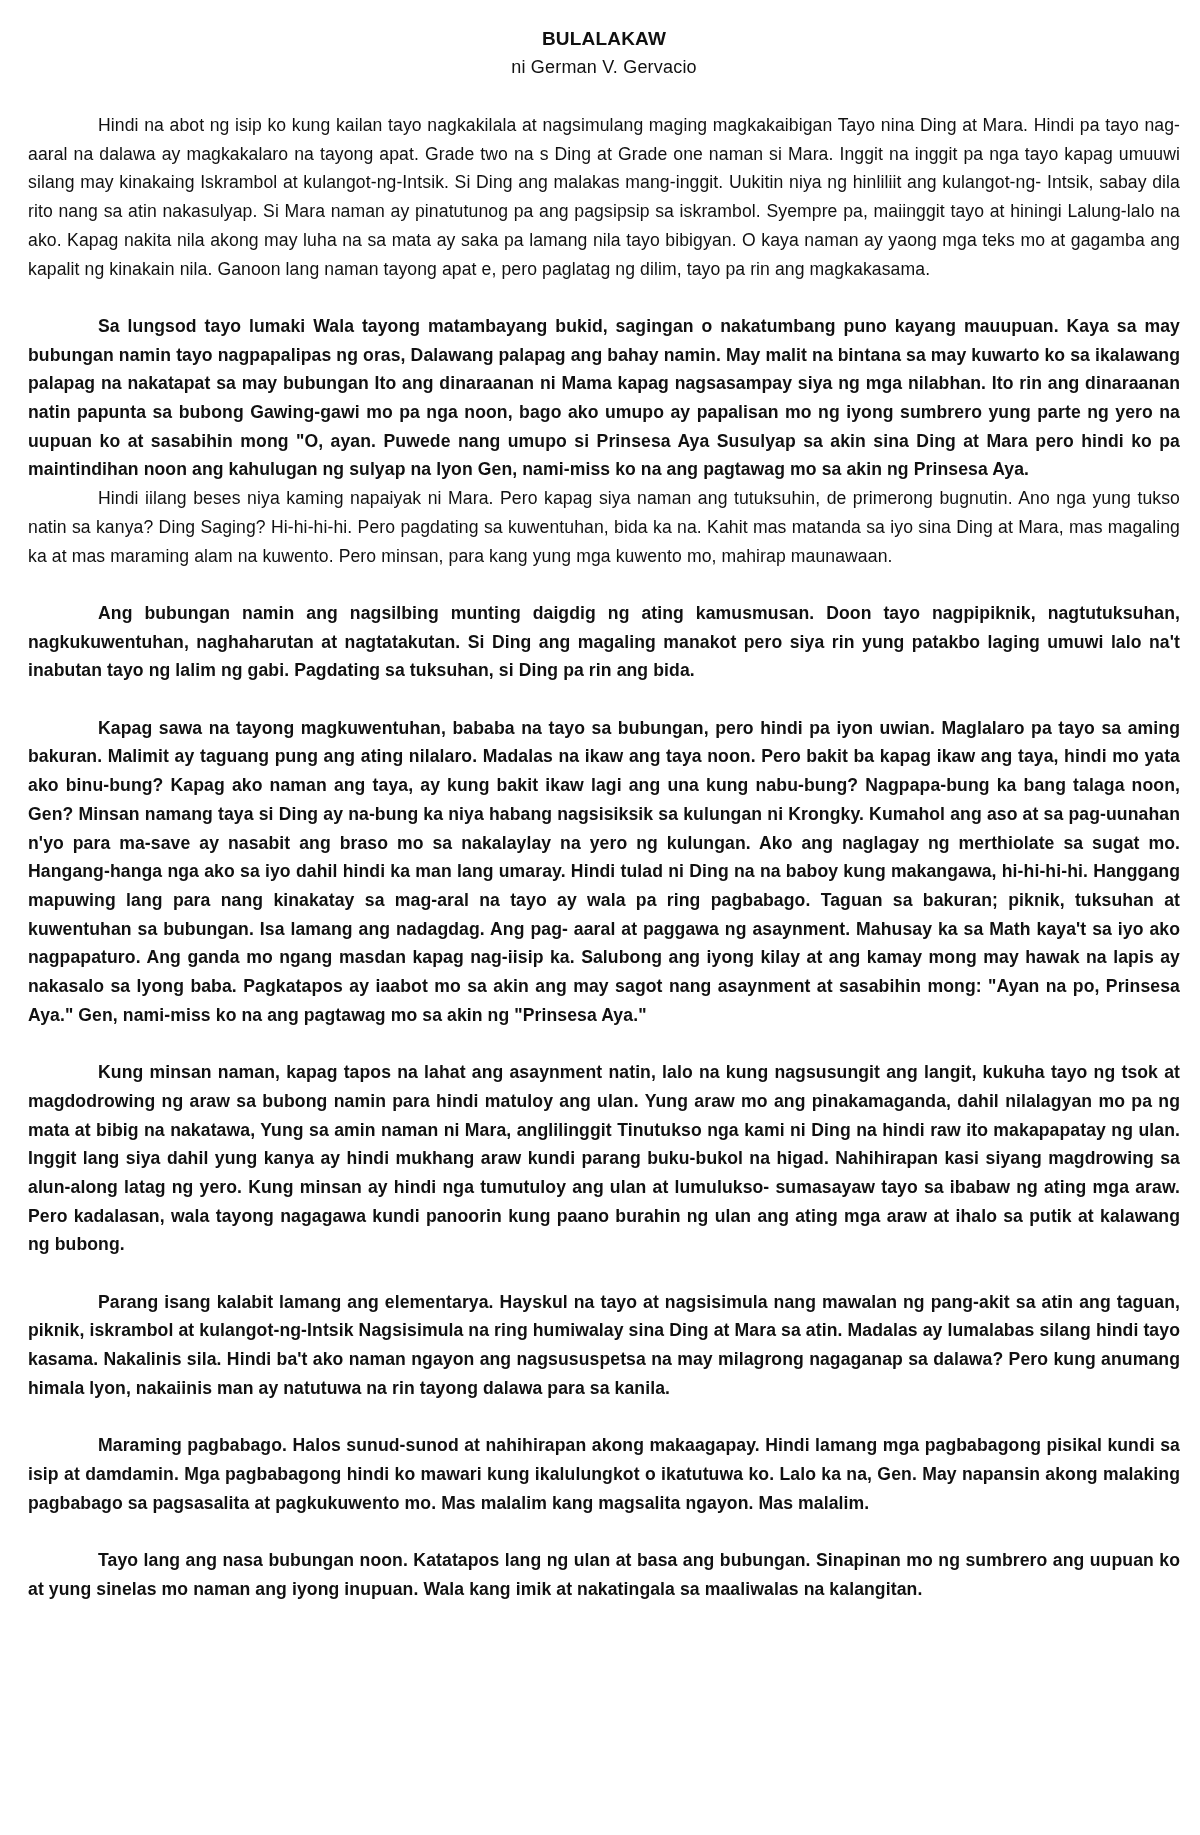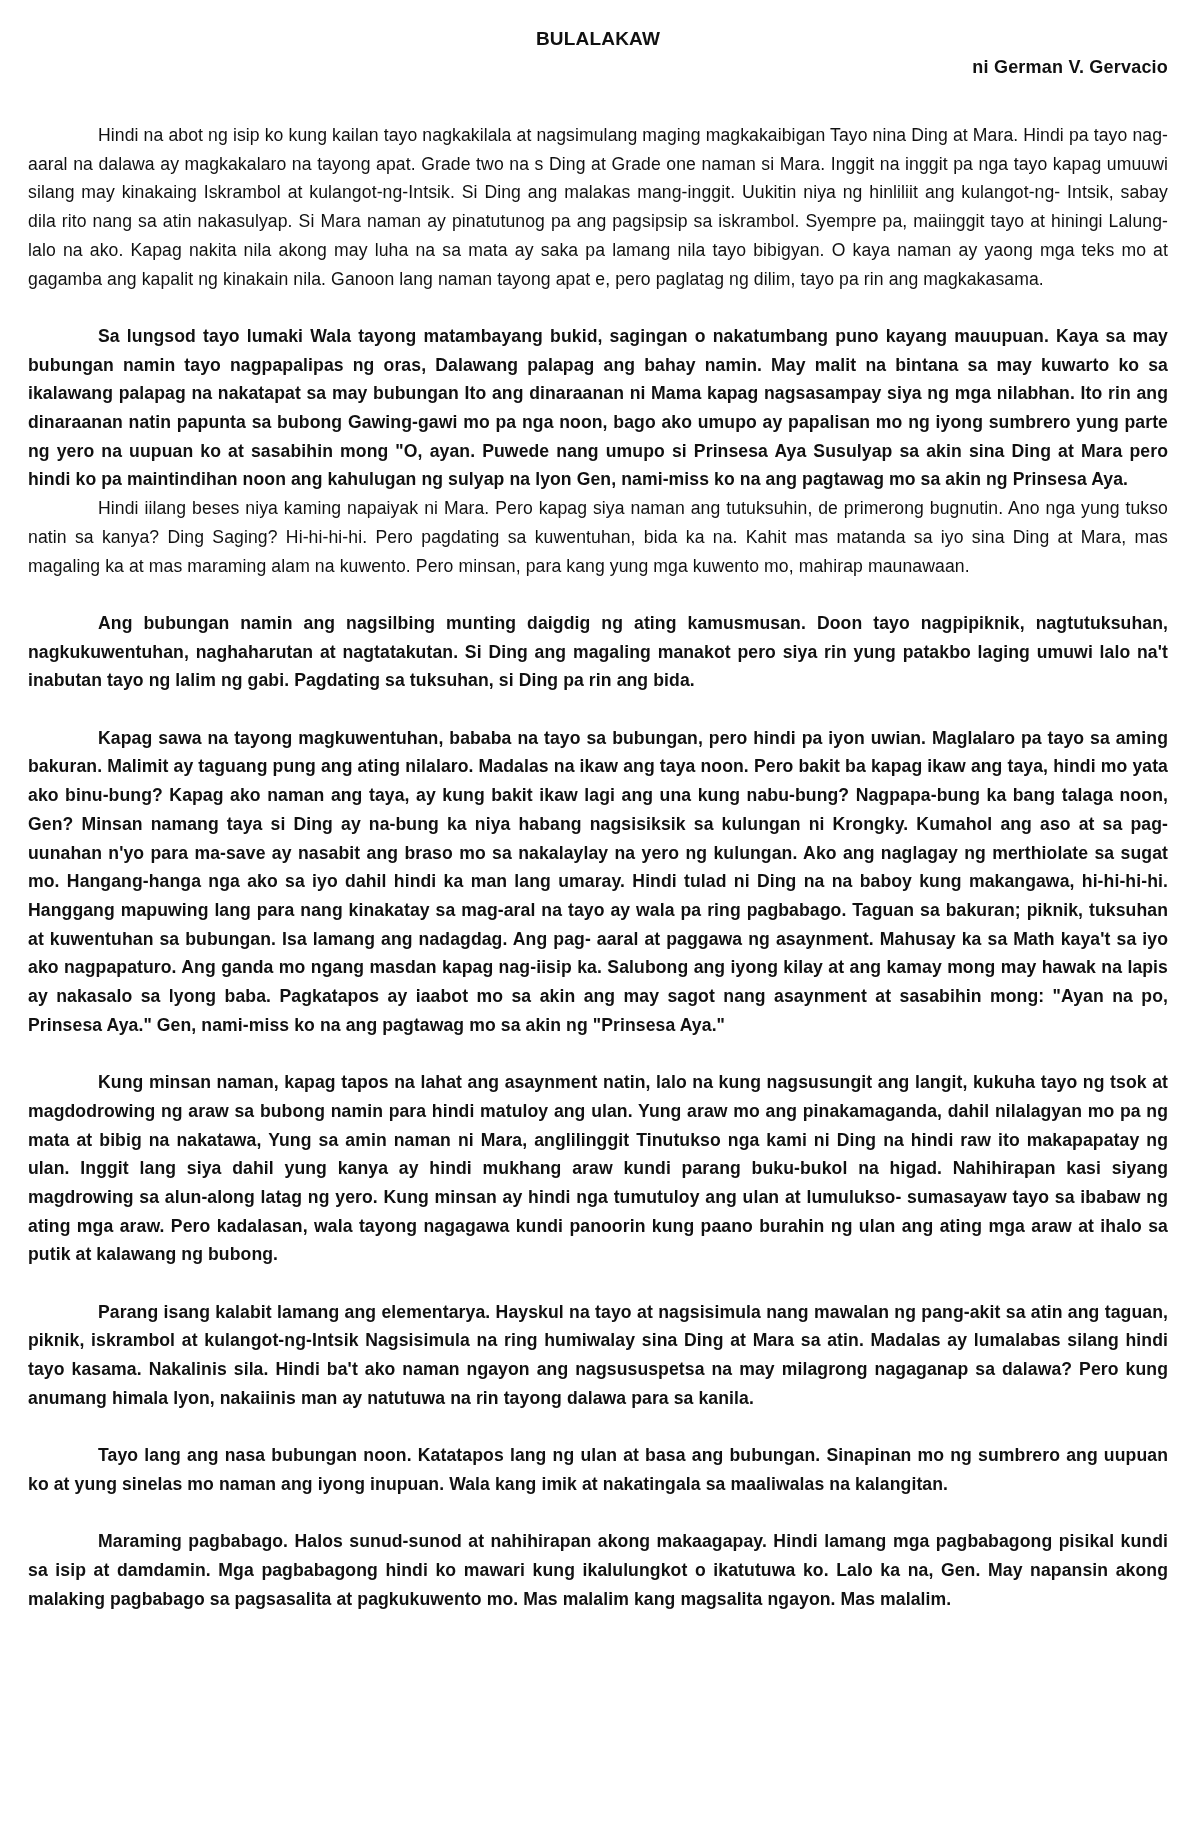--- a/index.html
+++ b/index.html
@@ -12,36 +12,36 @@
       height: 1835px;
       overflow: hidden;
       color: #111111;
       font-family: "Liberation Sans", "DejaVu Sans", sans-serif;
     }
     .page {
       position: relative;
       width: 1200px;
       height: 1835px;
       box-sizing: border-box;
-      padding: 24px 32px 0 28px;
+      padding: 24px 20px 0 28px;
     }
     .title {
       text-align: center;
       font-weight: bold;
       font-size: 19px;
       line-height: 29px;
       margin: 0;
       letter-spacing: 0.2px;
     }
     .author {
-      text-align: right;
-      font-weight: bold;
+      text-align: center;
+      font-weight: normal;
       font-size: 18px;
       line-height: 29px;
-      margin: 0 0 39px 0;
+      margin: 0 0 29px 0;
       letter-spacing: 0.2px;
     }
     .para {
       margin: 0;
       font-size: 17.6px;
       line-height: 28.7px;
       text-align: justify;
       text-indent: 70px;
       letter-spacing: 0.1px;
     }
@@ -57,15 +57,15 @@
   <h1 class="title">BULALAKAW</h1>
   <h2 class="author">ni German V. Gervacio</h2>
 
   <p class="para">Hindi na abot ng isip ko kung kailan tayo nagkakilala at nagsimulang maging magkakaibigan Tayo nina Ding at Mara. Hindi pa tayo nag-aaral na dalawa ay magkakalaro na tayong apat. Grade two na s Ding at Grade one naman si Mara. Inggit na inggit pa nga tayo kapag umuuwi silang may kinakaing Iskrambol at kulangot-ng-Intsik. Si Ding ang malakas mang-inggit. Uukitin niya ng hinliliit ang kulangot-ng- Intsik, sabay dila rito nang sa atin nakasulyap. Si Mara naman ay pinatutunog pa ang pagsipsip sa iskrambol. Syempre pa, maiinggit tayo at hiningi Lalung-lalo na ako. Kapag nakita nila akong may luha na sa mata ay saka pa lamang nila tayo bibigyan. O kaya naman ay yaong mga teks mo at gagamba ang kapalit ng kinakain nila. Ganoon lang naman tayong apat e, pero paglatag ng dilim, tayo pa rin ang magkakasama.</p>
   <p class="para gap-before">Sa lungsod tayo lumaki Wala tayong matambayang bukid, sagingan o nakatumbang puno kayang mauupuan. Kaya sa may bubungan namin tayo nagpapalipas ng oras, Dalawang palapag ang bahay namin. May malit na bintana sa may kuwarto ko sa ikalawang palapag na nakatapat sa may bubungan Ito ang dinaraanan ni Mama kapag nagsasampay siya ng mga nilabhan. Ito rin ang dinaraanan natin papunta sa bubong Gawing-gawi mo pa nga noon, bago ako umupo ay papalisan mo ng iyong sumbrero yung parte ng yero na uupuan ko at sasabihin mong "O, ayan. Puwede nang umupo si Prinsesa Aya Susulyap sa akin sina Ding at Mara pero hindi ko pa maintindihan noon ang kahulugan ng sulyap na lyon Gen, nami-miss ko na ang pagtawag mo sa akin ng Prinsesa Aya.</p>
   <p class="para">Hindi iilang beses niya kaming napaiyak ni Mara. Pero kapag siya naman ang tutuksuhin, de primerong bugnutin. Ano nga yung tukso natin sa kanya? Ding Saging? Hi-hi-hi-hi. Pero pagdating sa kuwentuhan, bida ka na. Kahit mas matanda sa iyo sina Ding at Mara, mas magaling ka at mas maraming alam na kuwento. Pero minsan, para kang yung mga kuwento mo, mahirap maunawaan.</p>
   <p class="para gap-before">Ang bubungan namin ang nagsilbing munting daigdig ng ating kamusmusan. Doon tayo nagpipiknik, nagtutuksuhan, nagkukuwentuhan, naghaharutan at nagtatakutan. Si Ding ang magaling manakot pero siya rin yung patakbo laging umuwi lalo na't inabutan tayo ng lalim ng gabi. Pagdating sa tuksuhan, si Ding pa rin ang bida.</p>
   <p class="para gap-before">Kapag sawa na tayong magkuwentuhan, bababa na tayo sa bubungan, pero hindi pa iyon uwian. Maglalaro pa tayo sa aming bakuran. Malimit ay taguang pung ang ating nilalaro. Madalas na ikaw ang taya noon. Pero bakit ba kapag ikaw ang taya, hindi mo yata ako binu-bung? Kapag ako naman ang taya, ay kung bakit ikaw lagi ang una kung nabu-bung? Nagpapa-bung ka bang talaga noon, Gen? Minsan namang taya si Ding ay na-bung ka niya habang nagsisiksik sa kulungan ni Krongky. Kumahol ang aso at sa pag-uunahan n'yo para ma-save ay nasabit ang braso mo sa nakalaylay na yero ng kulungan. Ako ang naglagay ng merthiolate sa sugat mo. Hangang-hanga nga ako sa iyo dahil hindi ka man lang umaray. Hindi tulad ni Ding na na baboy kung makangawa, hi-hi-hi-hi. Hanggang mapuwing lang para nang kinakatay sa mag-aral na tayo ay wala pa ring pagbabago. Taguan sa bakuran; piknik, tuksuhan at kuwentuhan sa bubungan. Isa lamang ang nadagdag. Ang pag- aaral at paggawa ng asaynment. Mahusay ka sa Math kaya't sa iyo ako nagpapaturo. Ang ganda mo ngang masdan kapag nag-iisip ka. Salubong ang iyong kilay at ang kamay mong may hawak na lapis ay nakasalo sa lyong baba. Pagkatapos ay iaabot mo sa akin ang may sagot nang asaynment at sasabihin mong: "Ayan na po, Prinsesa Aya." Gen, nami-miss ko na ang pagtawag mo sa akin ng "Prinsesa Aya."</p>
   <p class="para gap-before">Kung minsan naman, kapag tapos na lahat ang asaynment natin, lalo na kung nagsusungit ang langit, kukuha tayo ng tsok at magdodrowing ng araw sa bubong namin para hindi matuloy ang ulan. Yung araw mo ang pinakamaganda, dahil nilalagyan mo pa ng mata at bibig na nakatawa, Yung sa amin naman ni Mara, anglilinggit Tinutukso nga kami ni Ding na hindi raw ito makapapatay ng ulan. Inggit lang siya dahil yung kanya ay hindi mukhang araw kundi parang buku-bukol na higad. Nahihirapan kasi siyang magdrowing sa alun-along latag ng yero. Kung minsan ay hindi nga tumutuloy ang ulan at lumulukso- sumasayaw tayo sa ibabaw ng ating mga araw. Pero kadalasan, wala tayong nagagawa kundi panoorin kung paano burahin ng ulan ang ating mga araw at ihalo sa putik at kalawang ng bubong.</p>
   <p class="para gap-before">Parang isang kalabit lamang ang elementarya. Hayskul na tayo at nagsisimula nang mawalan ng pang-akit sa atin ang taguan, piknik, iskrambol at kulangot-ng-Intsik Nagsisimula na ring humiwalay sina Ding at Mara sa atin. Madalas ay lumalabas silang hindi tayo kasama. Nakalinis sila. Hindi ba't ako naman ngayon ang nagsususpetsa na may milagrong nagaganap sa dalawa? Pero kung anumang himala lyon, nakaiinis man ay natutuwa na rin tayong dalawa para sa kanila.</p>
+  <p class="para gap-before">Maraming pagbabago. Halos sunud-sunod at nahihirapan akong makaagapay. Hindi lamang mga pagbabagong pisikal kundi sa isip at damdamin. Mga pagbabagong hindi ko mawari kung ikalulungkot o ikatutuwa ko. Lalo ka na, Gen. May napansin akong malaking pagbabago sa pagsasalita at pagkukuwento mo. Mas malalim kang magsalita ngayon. Mas malalim.</p>
   <p class="para gap-before">Tayo lang ang nasa bubungan noon. Katatapos lang ng ulan at basa ang bubungan. Sinapinan mo ng sumbrero ang uupuan ko at yung sinelas mo naman ang iyong inupuan. Wala kang imik at nakatingala sa maaliwalas na kalangitan.</p>
-  <p class="para gap-before">Maraming pagbabago. Halos sunud-sunod at nahihirapan akong makaagapay. Hindi lamang mga pagbabagong pisikal kundi sa isip at damdamin. Mga pagbabagong hindi ko mawari kung ikalulungkot o ikatutuwa ko. Lalo ka na, Gen. May napansin akong malaking pagbabago sa pagsasalita at pagkukuwento mo. Mas malalim kang magsalita ngayon. Mas malalim.</p>
 </div>
 
 </body></html>

